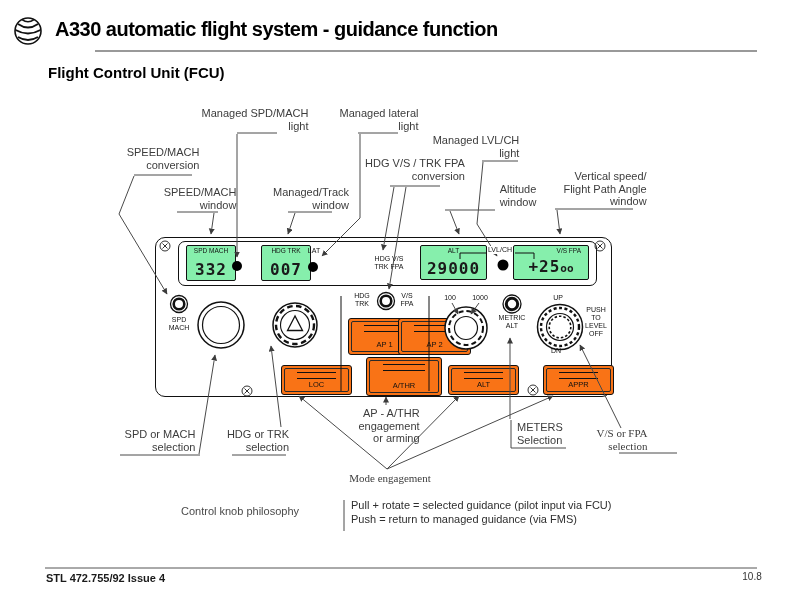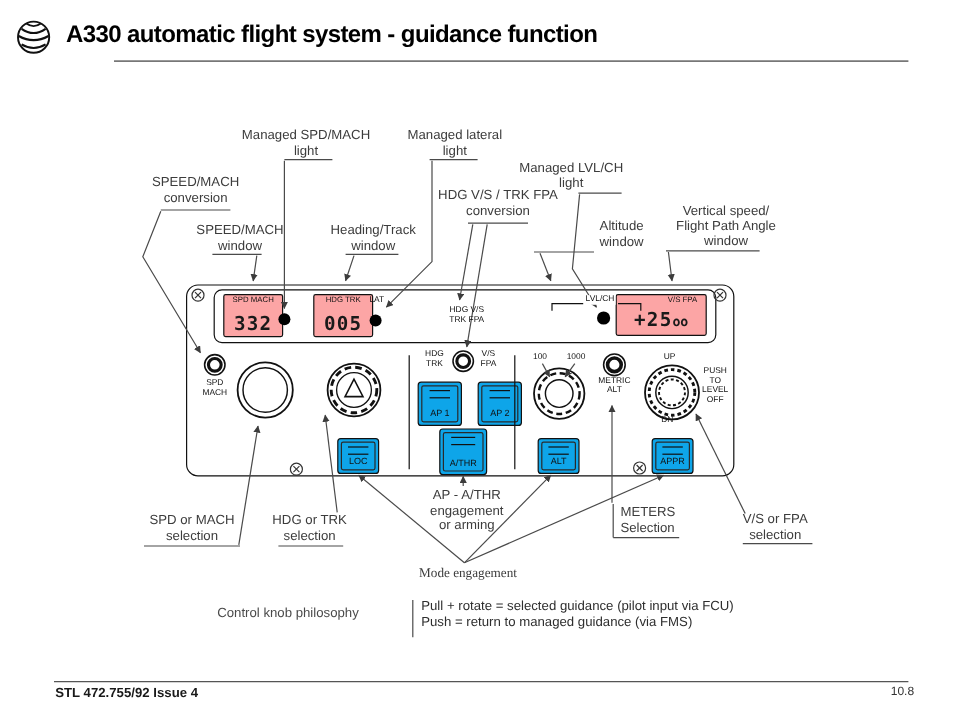--- a/index.html
+++ b/index.html
@@ -3,58 +3,63 @@
 <meta charset="utf-8">
 <style>
   html,body{margin:0;padding:0;background:#fff;}
   #screen{position:relative;width:800px;height:600px;background:#fff;overflow:hidden;
           font-family:"Liberation Sans",sans-serif;color:#1a1a1a;}
   .abs{position:absolute;}
   #title{left:55px;top:18px;font-size:20px;font-weight:bold;letter-spacing:-0.5px;white-space:nowrap;color:#000;}
   #subtitle{left:48px;top:64px;font-size:15px;font-weight:bold;white-space:nowrap;color:#000;}
   #footer-ref{left:46px;top:572px;font-size:11px;font-weight:bold;white-space:nowrap;}
   #footer-page{left:740px;top:571px;width:24px;text-align:center;font-size:10px;color:#333;}
-  .callout{position:absolute;font-size:11px;line-height:12.5px;color:#3c3c3c;text-align:center;transform:translateX(-50%);}
+  .callout{position:absolute;font-size:11px;line-height:12.5px;color:#3c3c3c;text-align:right;transform:translateX(-50%);}
   .callout div{white-space:nowrap;}
   .callout.leftalign{transform:none;text-align:left;}
   .micro{position:absolute;font-size:7px;line-height:8px;color:#111;text-align:center;transform:translateX(-50%);}
   .micro div{white-space:nowrap;}
   .panelbox{position:absolute;border:1.6px solid #111;border-radius:10px;background:#fff;}
   .dispstrip{position:absolute;border:1.3px solid #111;border-radius:7px;background:#fff;}
-  .dwin{position:absolute;border:1.5px solid #111;border-radius:2px;background:#fca5a5;}
+  .dwin{position:absolute;border:1.5px solid #111;border-radius:2px;background:#86efac;}
   .dlabel{position:absolute;top:1px;left:0;width:100%;text-align:center;font-size:6.5px;line-height:7px;color:#111;white-space:nowrap;}
   .dval{position:absolute;bottom:1px;left:0;width:100%;text-align:center;
         font-family:"DejaVu Sans Mono",monospace;font-weight:bold;font-size:16px;line-height:18px;letter-spacing:1px;white-space:nowrap;}
   .dval .sub{font-size:11px;letter-spacing:0;}
-  .korry{position:absolute;border:1.4px solid #111;border-radius:3px;background:#0ea5e9;}
+  .korry{position:absolute;border:1.4px solid #111;border-radius:3px;background:#f97316;padding-left:36px;}
   .korry .inner{position:absolute;inset:2px;border:1px solid #2a2a2a;border-radius:2px;
                 display:flex;flex-direction:column;align-items:center;}
   .korry .lamp{margin-top:3px;width:62%;height:5px;border-top:1.6px solid #111;border-bottom:1.6px solid #111;}
   .korry .klabel{margin-top:auto;margin-bottom:2px;font-size:7.5px;line-height:8px;white-space:nowrap;color:#111;}
   #philo-l1,#philo-l2{position:absolute;left:351px;font-size:11px;color:#2e2e2e;white-space:nowrap;}
   svg{position:absolute;left:0;top:0;pointer-events:none;}
   .knob{pointer-events:auto;}
 </style>
 </head>
 <body>
 
 <div id="screen">
 
   <div class="abs" id="title">A330 automatic flight system - guidance function</div>
+  <div class="abs" id="subtitle">Flight Control Unit (FCU)</div>
 
   <div class="panelbox" style="left:155px;top:237px;width:455px;height:158px;"></div>
   <div class="dispstrip" style="left:178px;top:241px;width:417px;height:43px;"></div>
 
   <div class="dwin" style="left:186px;top:245px;width:48px;height:34px;">
     <div class="dlabel">SPD MACH</div>
     <div class="dval">332</div>
   </div>
   <div class="dwin" style="left:261px;top:245px;width:48px;height:34px;">
     <div class="dlabel">HDG TRK</div>
-    <div class="dval">005</div>
+    <div class="dval">007</div>
+  </div>
+  <div class="dwin" style="left:420px;top:245px;width:65px;height:33px;">
+    <div class="dlabel">ALT</div>
+    <div class="dval">29000</div>
   </div>
   <div class="dwin" style="left:513px;top:245px;width:74px;height:33px;">
     <div class="dlabel" style="text-align:right;padding-right:7px;box-sizing:border-box;">V/S FPA</div>
     <div class="dval"><span>+25</span><span class="sub">oo</span></div>
   </div>
 
   <div class="korry" style="left:348px;top:318px;width:35px;height:35px;">
     <div class="inner">
         <div class="lamp"></div>
     <div class="klabel">AP 1</div>
@@ -270,21 +275,21 @@
   </div>
   <div class="callout" style="left:476px;top:134px;">
     <div>Managed LVL/CH</div>
     <div>light</div>
   </div>
   <div class="callout" style="left:200px;top:186px;">
     <div>SPEED/MACH</div>
     <div>window</div>
   </div>
   <div class="callout" style="left:311px;top:186px;">
-    <div>Heading/Track</div>
+    <div>Managed/Track</div>
     <div>window</div>
   </div>
   <div class="callout" style="left:470px;top:183px;margin-left:48px;">
     <div>Altitude</div>
     <div>window</div>
   </div>
   <div class="callout" style="left:605px;top:170px;">
     <div>Vertical speed/</div>
     <div>Flight Path Angle</div>
     <div>window</div>
@@ -302,21 +307,21 @@
     <div>engagement</div>
     <div>or arming</div>
   </div>
   <div class="callout" style="left:390px;top:472px;font-family:Liberation Serif, serif;">
     <div>Mode engagement</div>
   </div>
   <div class="callout leftalign" style="left:517px;top:421px;">
     <div>METERS</div>
     <div>Selection</div>
   </div>
-  <div class="callout" style="left:646px;top:427px;">
+  <div class="callout" style="left:622px;top:427px;font-family:Liberation Serif, serif;">
     <div>V/S or FPA</div>
     <div>selection</div>
   </div>
   <div class="callout" style="left:240px;top:505px;color:#4a4a4a;">
     <div>Control knob philosophy</div>
   </div>
   <div id="philo-l2" style="top:513px;">Push = return to managed guidance (via FMS)</div>
   <div id="philo-l1" style="top:499px;">Pull + rotate = selected guidance (pilot input via FCU)</div>
 
   <div class="abs" id="footer-ref">STL 472.755/92 Issue 4</div>

